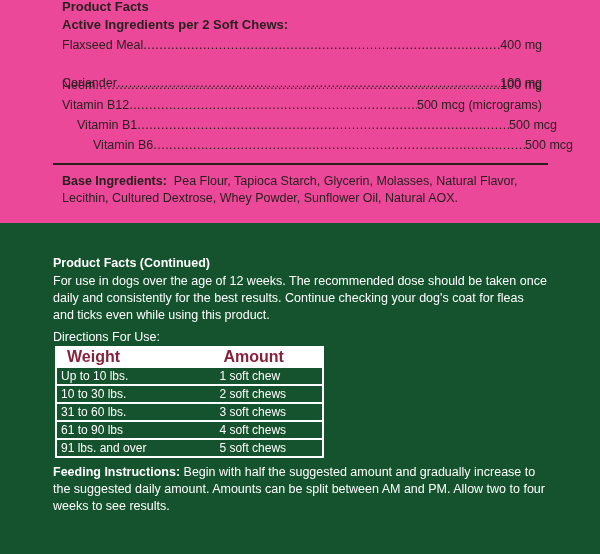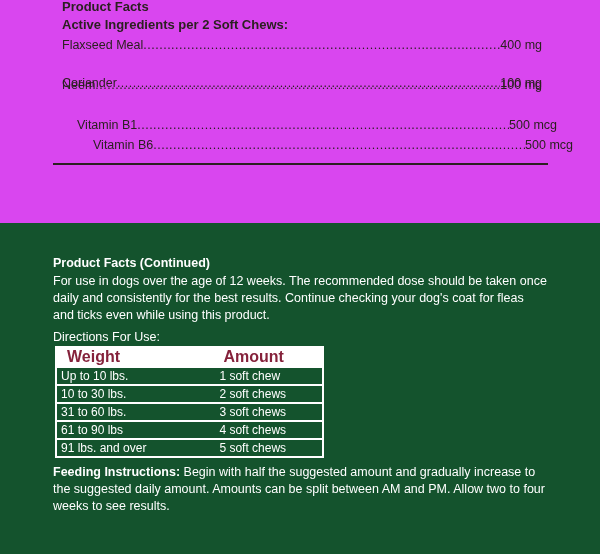--- a/index.html
+++ b/index.html
@@ -1,17 +1,17 @@
 <!DOCTYPE html>
 <html><head>
 <meta charset="utf-8">
 <style>
   html, body { margin:0; padding:0; }
   body { width:600px; height:554px; overflow:hidden; font-family:"Liberation Sans", sans-serif; }
-  .top { position:absolute; left:0; top:0; width:600px; height:223px; background:#d946ef; color:#2b2020; }
+  .top { position:absolute; left:0; top:0; width:600px; height:223px; background:#ec4899; color:#2b2020; }
   .bottom { position:absolute; left:0; top:223px; width:600px; height:331px; background:#14532d; color:#ffffff; }
   .h { font-weight:bold; font-size:13px; position:absolute; left:62px; }
   .row { position:absolute; left:62px; width:480px; height:18px; display:flex; align-items:baseline; font-size:12.5px; white-space:nowrap; overflow:hidden; }
   .row .name { flex:0 0 auto; }
   .row .dots { flex:1 1 auto; overflow:hidden; white-space:nowrap; letter-spacing:0.5px; }
   .row .dots::before { content:"........................................................................................................................................................................................................"; }
   .row .val { flex:0 0 auto; }
   .divider { position:absolute; left:53px; top:163px; width:495px; height:2px; background:#2b2020; }
   .base { position:absolute; left:62px; top:173px; width:480px; font-size:12.5px; line-height:17px; }
   .base b { font-weight:bold; }
@@ -41,33 +41,42 @@
   <div class="row" style="top:40px;margin-top:36px;">
     <span class="name">Coriander</span>
     <span class="dots"></span>
     <span class="val">100 mg</span>
   </div>
   <div class="row" style="top:78px;">
     <span class="name">Neem</span>
     <span class="dots"></span>
     <span class="val">100 mg</span>
   </div>
+  <div class="row" style="top:98px;">
+    <span class="name">Vitamin B12</span>
+    <span class="dots"></span>
+    <span class="val">500 mcg (micrograms)</span>
+  </div>
   <div class="row" style="top:118px;margin-left:15px;">
     <span class="name">Vitamin B1</span>
     <span class="dots"></span>
     <span class="val">500 mcg</span>
   </div>
   <div class="row" style="top:138px;margin-left:31px;">
     <span class="name">Vitamin B6</span>
     <span class="dots"></span>
     <span class="val">500 mcg</span>
   </div>
 
   <div class="divider"></div>
 
+  <div class="base">
+    <b>Base Ingredients:</b>&nbsp;
+    <span>Pea Flour, Tapioca Starch, Glycerin, Molasses, Natural Flavor, Lecithin, Cultured Dextrose, Whey Powder, Sunflower Oil, Natural AOX.</span>
+  </div>
 </div>
 
 <div class="bottom">
   <div class="b-title">Product Facts (Continued)</div>
   <div class="b-para">For use in dogs over the age of 12 weeks. The recommended dose should be taken once daily and consistently for the best results. Continue checking your dog's coat for fleas and ticks even while using this product.</div>
 
   <div class="d-title">Directions For Use:</div>
 
   <table class="dir">
     <thead>

